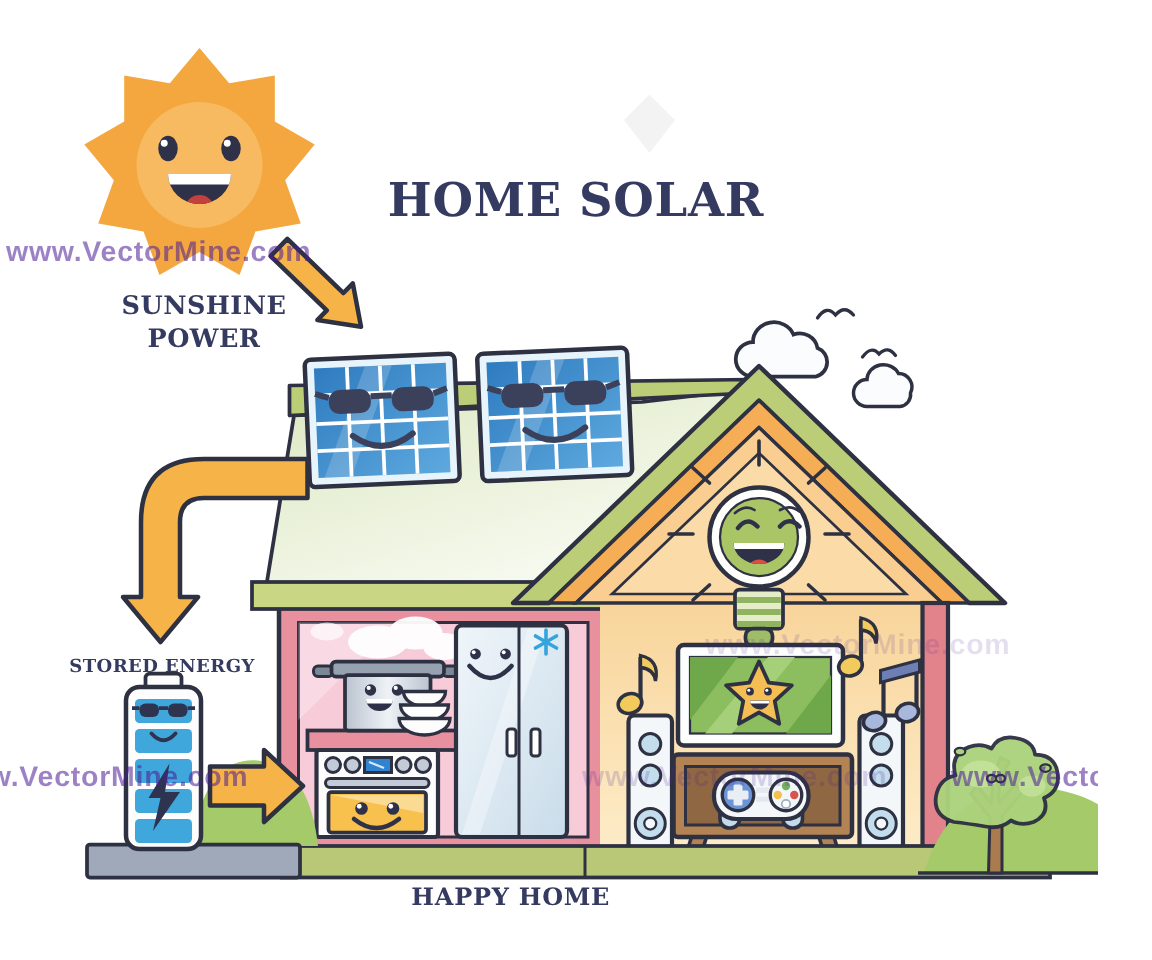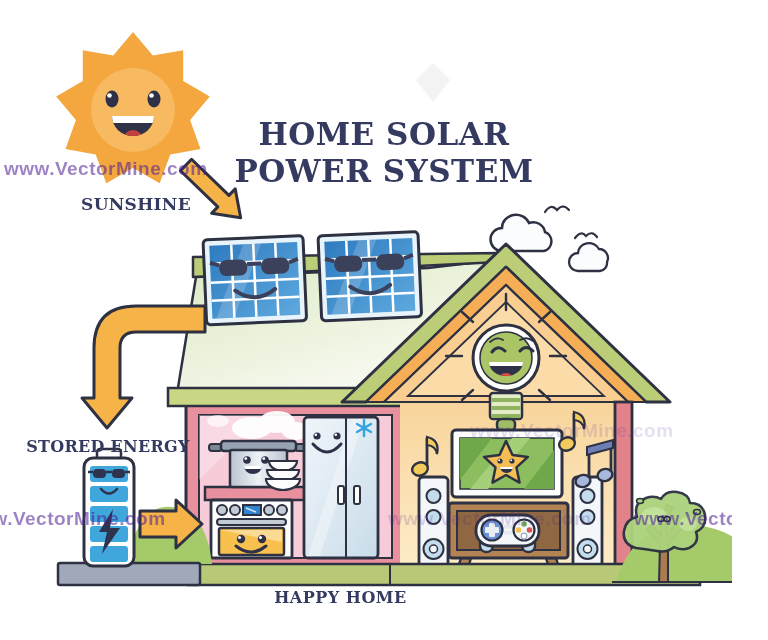--- a/index.html
+++ b/index.html
@@ -3,21 +3,21 @@
 <meta charset="utf-8">
 <style>
   html,body{margin:0;padding:0;background:#fff;}
   .canvas{position:relative;width:732px;height:640px;background:#ffffff;overflow:hidden;
           font-family:"DejaVu Serif", serif;border-radius:15px;}
   .canvas svg{position:absolute;left:0;top:0;}
   .txt{position:absolute;color:#353b60;font-weight:bold;text-align:center;
        font-family:"DejaVu Serif", serif;}
   .title{left:224px;top:116px;width:320px;font-size:31px;line-height:37px;letter-spacing:.5px;}
   .lbl-sunshine{left:56px;top:193px;width:160px;font-size:17px;line-height:22px;letter-spacing:.3px;text-align:center;}
-  .lbl-stored{left:23px;top:437px;width:170px;font-size:16px;letter-spacing:.3px;}
+  .lbl-stored{left:23px;top:437px;width:170px;font-size:12px;letter-spacing:.3px;}
   .lbl-happy{left:258px;top:588px;width:165px;font-size:16px;letter-spacing:.5px;}
   .wm{position:absolute;color:#4c1d95;opacity:.55;font-family:"Liberation Sans", sans-serif;
       font-weight:bold;font-size:19px;letter-spacing:.5px;white-space:nowrap;}
   .wm1{left:4px;top:158px;}
   .wm2{left:-38px;top:508px;}
   .wm3{left:634px;top:508px;}
   .wm4{left:388px;top:508px;opacity:.18;}
   .wm5{left:470px;top:420px;opacity:.14;}
 </style>
 </head>
@@ -360,24 +360,24 @@
     </g>
     <path d="M101,489 Q109,498 117,489" fill="none" stroke="#2e3450" stroke-width="2.6" stroke-linecap="round"></path>
     <polygon points="113,509 99,532 107,532 102,554 120,528 110,528" fill="#2e3450"></polygon>
   </g>
 
   <path d="M140,511 L176,511 L176,500 L202,524 L176,548 L176,537 L140,537 Z" fill="#f6b347" stroke="#2d3142" stroke-width="3" stroke-linejoin="round"></path>
 </svg>
 
 <div class="txt title">
   <div>HOME SOLAR</div>
-  <div>POWER SYSTEM</div>
 </div>
 <div class="txt lbl-sunshine">
   <div>SUNSHINE</div>
+  <div>POWER</div>
 </div>
 <div class="txt lbl-stored">STORED ENERGY</div>
 <div class="txt lbl-happy">HAPPY HOME</div>
 
 <div class="wm wm1">www.VectorMine.com</div>
 <div class="wm wm2">www.VectorMine.com</div>
 <div class="wm wm3">www.VectorMine.com</div>
 <div class="wm wm4">www.VectorMine.com</div>
 <div class="wm wm5">www.VectorMine.com</div>
 

